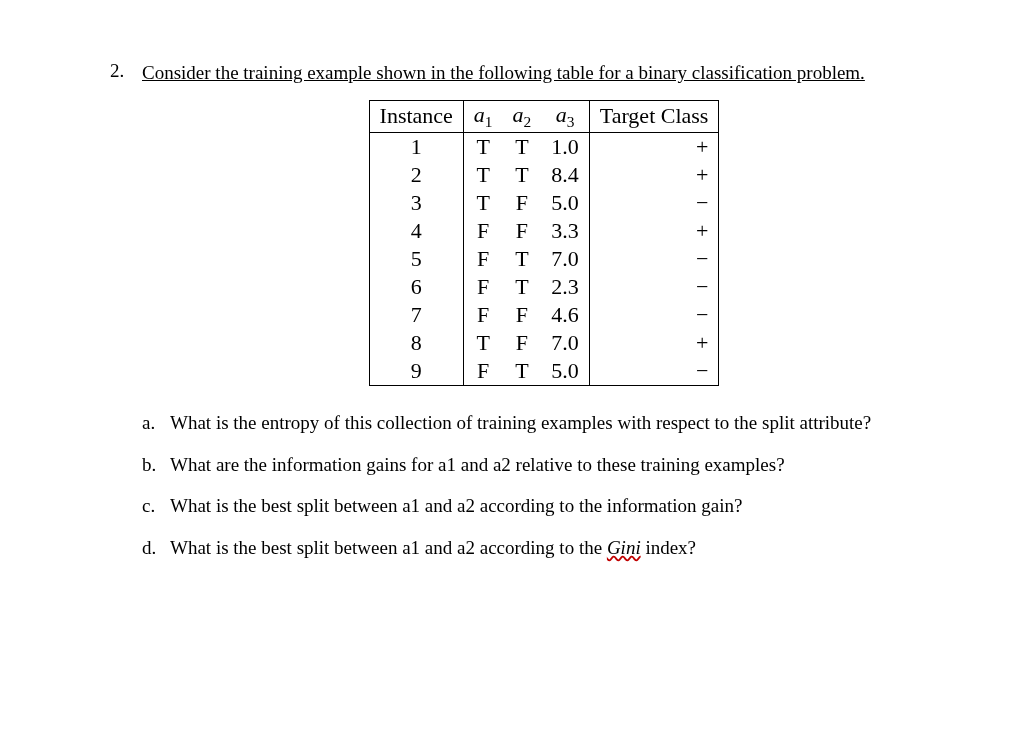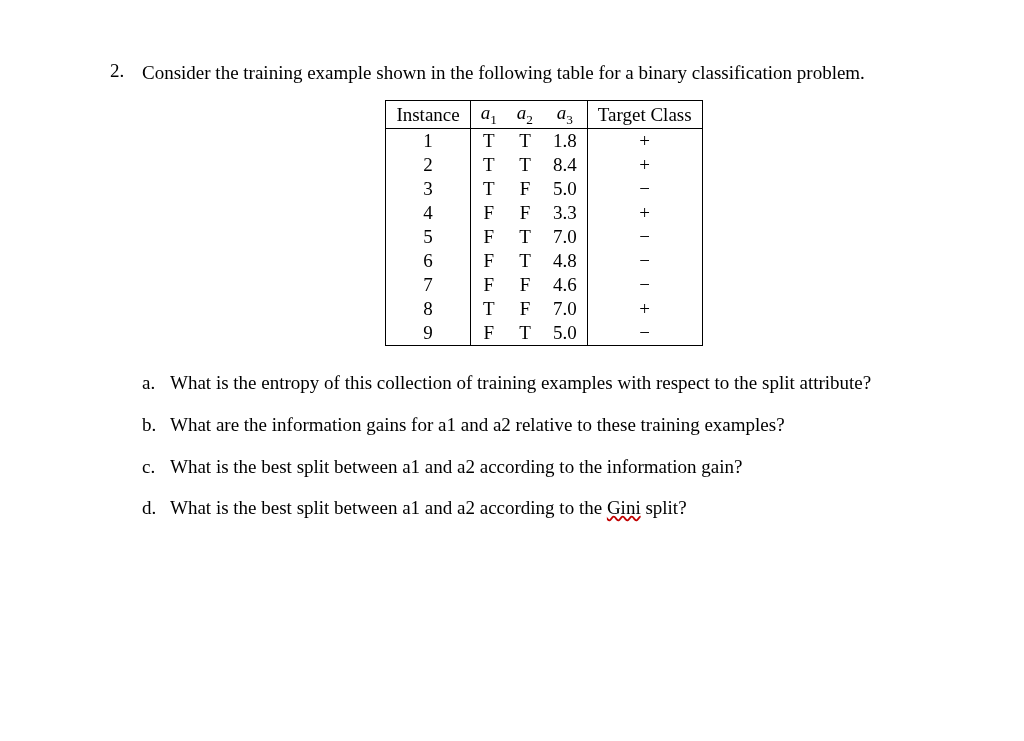--- a/index.html
+++ b/index.html
@@ -20,48 +20,49 @@
     align-items: flex-start;
     margin-bottom: 14px;
   }
   .problem-number {
     width: 32px;
     flex-shrink: 0;
   }
   .problem-text {
     flex: 1;
     line-height: 1.35;
+    text-decoration: underline;
   }
   .table-wrap {
     display: flex;
     justify-content: center;
     margin: 6px 0 24px 0;
   }
   table.data {
     border-collapse: collapse;
-    font-size: 19px;
+    font-size: 22px;
     margin-left: 44px;
   }
   table.data th, table.data td {
     padding: 1px 10px;
     text-align: center;
     font-weight: normal;
   }
   table.data th {
     border-top: 1.2px solid #000;
     border-bottom: 1.2px solid #000;
   }
   table.data tr:last-child td {
     border-bottom: 1.2px solid #000;
   }
   
   table.data th:nth-child(1), table.data td:nth-child(1) { border-left: 1.2px solid #000; }
   table.data th:nth-child(1), table.data td:nth-child(1) { border-right: 1.2px solid #000; }
   table.data th:nth-child(4), table.data td:nth-child(4) { border-right: 1.2px solid #000; text-align: center; }
-  table.data th:nth-child(5), table.data td:nth-child(5) { border-right: 1.2px solid #000; }
+  table.data th:nth-child(5), table.data td:nth-child(5) { border-right: 1.2px solid #000; text-align: right; }
   .sub {
     vertical-align: sub;
     font-size: 0.7em;
   }
   .ital { font-style: italic; }
   .subq-list {
     padding-left: 32px;
   }
   .subq {
     display: flex;
@@ -73,20 +74,21 @@
     width: 28px;
     flex-shrink: 0;
   }
   .subq-text {
     flex: 1;
   }
   .gini {
     text-decoration: underline;
     text-decoration-color: #c00000;
     text-decoration-style: wavy;
+    font-style: italic;
   }
 </style>
 </head>
 <body>
 
 <div class="page">
 
   <div class="problem">
     <div class="problem-number">2.</div>
     <div class="problem-text">Consider the training example shown in the following table for a binary classification problem.</div>
@@ -101,21 +103,21 @@
           <th><span class="ital">a</span><span class="sub">2</span></th>
           <th><span class="ital">a</span><span class="sub">3</span></th>
           <th>Target Class</th>
         </tr>
       </thead>
       <tbody>
         <tr>
           <td>1</td>
           <td>T</td>
           <td>T</td>
-          <td>1.8</td>
+          <td>1.0</td>
           <td>+</td>
         </tr>
         <tr>
           <td>2</td>
           <td>T</td>
           <td>T</td>
           <td>8.4</td>
           <td>+</td>
         </tr>
         <tr>
@@ -136,21 +138,21 @@
           <td>5</td>
           <td>F</td>
           <td>T</td>
           <td>7.0</td>
           <td>−</td>
         </tr>
         <tr>
           <td>6</td>
           <td>F</td>
           <td>T</td>
-          <td>4.8</td>
+          <td>2.3</td>
           <td>−</td>
         </tr>
         <tr>
           <td>7</td>
           <td>F</td>
           <td>F</td>
           <td>4.6</td>
           <td>−</td>
         </tr>
         <tr>
@@ -180,18 +182,18 @@
       <div class="subq-label">b.</div>
       <div class="subq-text">What are the information gains for a1 and a2 relative to these training examples?</div>
     </div>
     <div class="subq">
       <div class="subq-label">c.</div>
       <div class="subq-text">What is the best split between a1 and a2 according to the information gain?</div>
     </div>
     <div class="subq">
       <div class="subq-label">d.</div>
       <div class="subq-text">
-        <span>What is the best split between a1 and a2 according to the </span><span class="gini">Gini</span><span> split?</span>
+        <span>What is the best split between a1 and a2 according to the </span><span class="gini">Gini</span><span> index?</span>
       </div>
     </div>
   </div>
 
 </div>
 
 </body></html>

